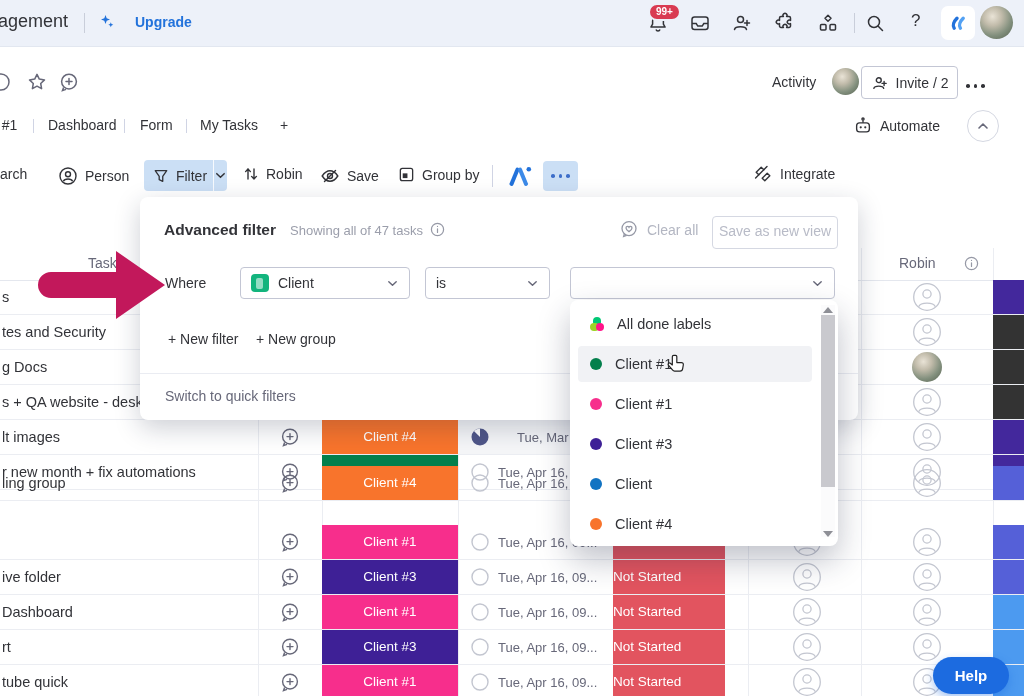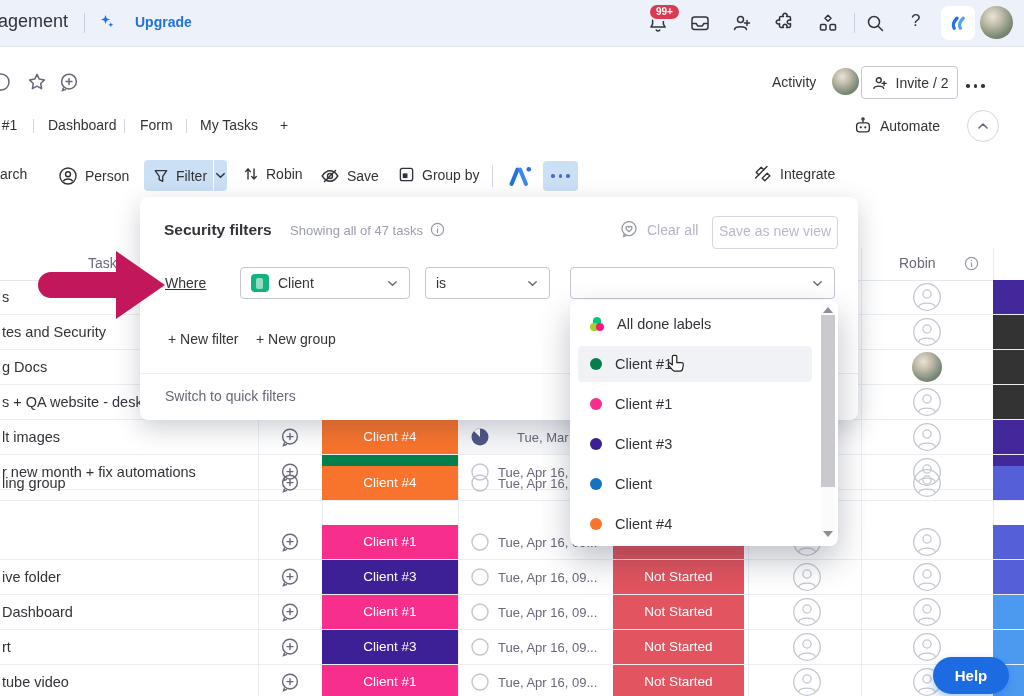--- a/index.html
+++ b/index.html
@@ -55,37 +55,37 @@
   .thead-border{position:absolute;left:0;top:280px;width:1024px;height:1px;background:#E4E7EE;z-index:1;}
   .trow{position:absolute;left:0;width:1024px;height:35px;border-bottom:1px solid #EBEDF2;box-sizing:border-box;z-index:2;}
   .c-task{position:absolute;left:2px;top:9px;font-size:14.5px;color:#323338;white-space:nowrap;overflow:hidden;width:252px;}
   .c-add{position:absolute;left:279px;top:6px;}
   .c-client{position:absolute;left:322px;top:0;width:136px;height:34px;line-height:34px;text-align:center;color:#fff;font-size:13.5px;}
   .c-date{position:absolute;left:458px;top:0;width:155px;height:34px;display:flex;align-items:center;
           padding-left:13px;box-sizing:border-box;font-size:13px;color:#676879;white-space:nowrap;overflow:hidden;}
   .c-date span{margin-left:9px;}
   .c-date.hl{background:#F5F6F8;}
   .c-date.hl span{margin-left:28px;}
-  .c-status{position:absolute;left:613px;top:0;width:131px;height:34px;line-height:34px;text-align:center;color:#fff;font-size:13.5px;}
+  .c-status{position:absolute;left:613px;top:0;width:112px;height:34px;line-height:34px;text-align:left;color:#fff;font-size:13.5px;}
   .c-person{position:absolute;left:792px;top:2px;}
   .c-robin{position:absolute;left:912px;top:2px;}
   .c-robin .photo{width:30px;height:30px;}
   .c-strip{position:absolute;left:993px;top:0;width:31px;height:34px;}
 
   
   .panel{position:absolute;left:140px;top:197px;width:718px;height:223px;background:#fff;border-radius:8px;
          box-shadow:0 8px 26px rgba(29,37,64,.22);z-index:10;}
   .panel-title{position:absolute;left:24px;top:24px;font-size:15.5px;font-weight:700;color:#323338;}
   .panel-sub{position:absolute;left:150px;top:26px;font-size:13px;color:#9B9EAB;}
   .panel-info{position:absolute;left:290px;top:25px;}
   .fb-icon{position:absolute;left:479px;top:22px;}
   .clear-all{position:absolute;left:507px;top:25px;font-size:14px;color:#B3B6C2;}
   .save-view{position:absolute;left:572px;top:19px;width:124px;height:31px;border:1px solid #D5D8E2;border-radius:4px;
              background:#fff;color:#B8BBC7;font-size:14px;line-height:29px;text-align:center;}
-  .where-lbl{position:absolute;left:25px;top:78px;font-size:14px;color:#323338;text-decoration:underline;}
+  .where-lbl{position:absolute;left:25px;top:78px;font-size:14px;color:#323338;}
   .dd{position:absolute;top:70px;height:32px;border:1px solid #C3C6D4;border-radius:4px;background:#fff;
       display:flex;align-items:center;box-sizing:border-box;padding:0 10px;font-size:14px;color:#323338;}
   .dd .chev{margin-left:auto;}
   .col-chip{width:18px;height:18px;border-radius:4px;background:#12B47D;margin-right:9px;position:relative;}
   .col-chip::after{content:"";position:absolute;left:5px;top:3.5px;width:7px;height:11px;border-radius:2px;background:rgba(255,255,255,.55);}
   .newf{position:absolute;top:134px;font-size:14px;color:#323338;}
   .panel-div{position:absolute;left:0;top:176px;width:718px;height:1px;background:#EAECF2;}
   .switch-link{position:absolute;left:25px;top:191px;font-size:14px;color:#676879;}
 
   
@@ -624,21 +624,21 @@
         <span class="c-robin">
           <svg width="30" height="30" viewBox="0 0 30 30" fill="none" stroke="#C3C6D0" stroke-width="1.3">
             <circle cx="15" cy="15" r="13.3"></circle>
             <circle cx="15" cy="12" r="4.1"></circle>
             <path d="M6.6 24.7c2-4.8 14.8-4.8 16.8 0"></path>
           </svg>
         </span>
         <div class="c-strip" style="background:#4C9AF0"></div>
       </div>
       <div class="trow" style="top: 665px;">
-        <div class="c-task">tube video</div>
+        <div class="c-task">tube quick</div>
         <span class="c-add">
           <svg width="22" height="22" viewBox="0 0 22 22" fill="none" stroke="#676879" stroke-width="1.4">
             <circle cx="11" cy="10.6" r="7.4"></circle>
             <path d="M5.6 16.6L4.5 19.6l3.5-1.2"></path>
             <path d="M11 7.6v6M8 10.6h6" stroke-linecap="round"></path>
           </svg>
         </span>
         <div class="c-client" style="background:#F72E8C">Client #1</div>
         <div class="c-date">
           <span class="dicon" style="margin:0">
@@ -661,21 +661,21 @@
             <circle cx="15" cy="15" r="13.3"></circle>
             <circle cx="15" cy="12" r="4.1"></circle>
             <path d="M6.6 24.7c2-4.8 14.8-4.8 16.8 0"></path>
           </svg>
         </span>
         <div class="c-strip" style="background:#4C9AF0"></div>
       </div>
     </div>
 
   <div class="panel">
-    <div class="panel-title">Security filters</div>
+    <div class="panel-title">Advanced filter</div>
     <div class="panel-sub">Showing all of 47 tasks</div>
     <span class="panel-info">
       <svg width="15" height="15" viewBox="0 0 16 16" fill="none" stroke="#9699A6" stroke-width="1.3">
           <circle cx="8" cy="8" r="6.5"></circle>
           <path d="M8 7.2v4M8 4.6v.2" stroke-linecap="round"></path>
         </svg>
     </span>
     <span class="fb-icon">
       <svg width="20" height="20" viewBox="0 0 20 20" fill="none" stroke="#9699A6" stroke-width="1.3">
           <circle cx="10" cy="9.6" r="7"></circle>

